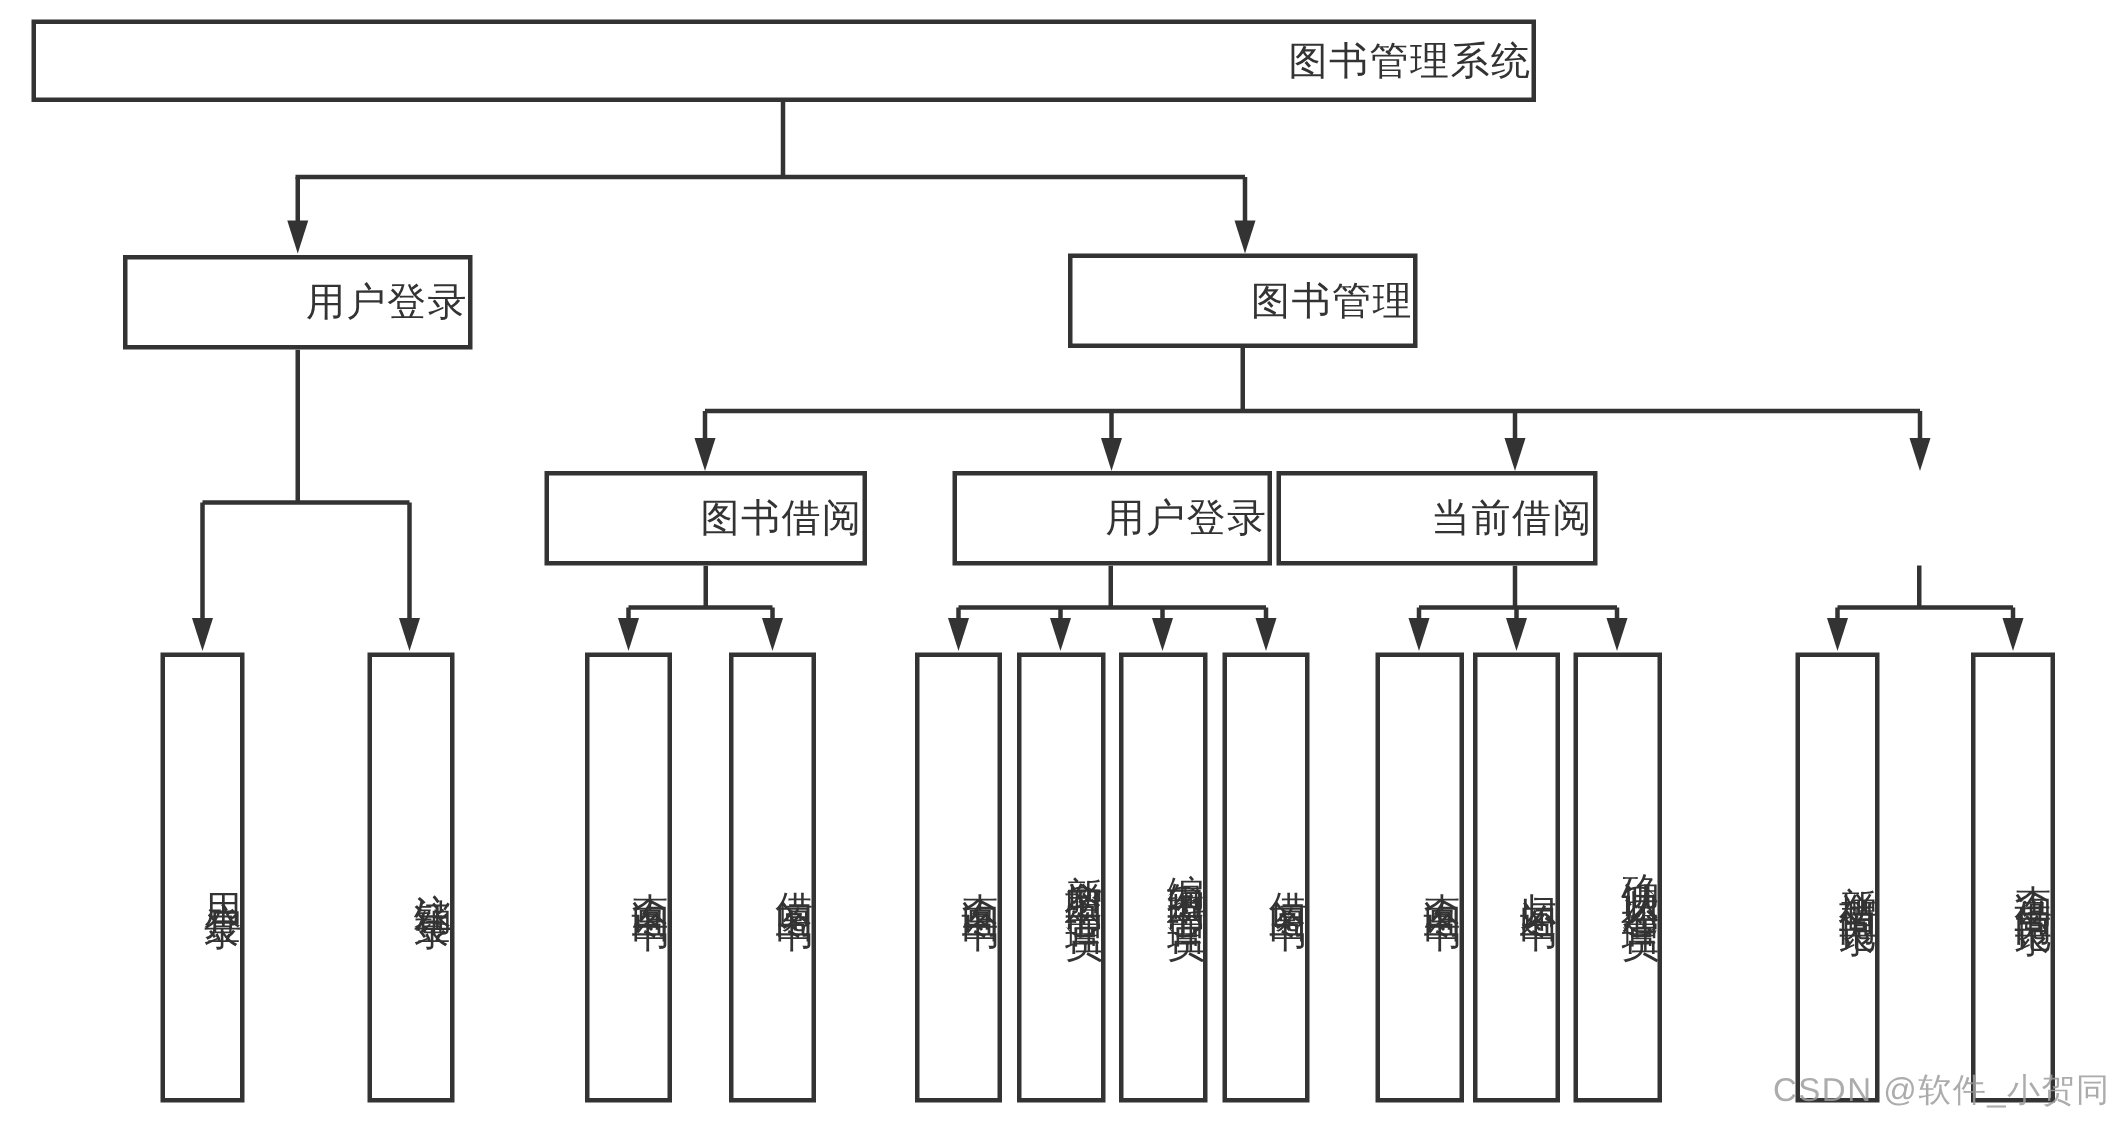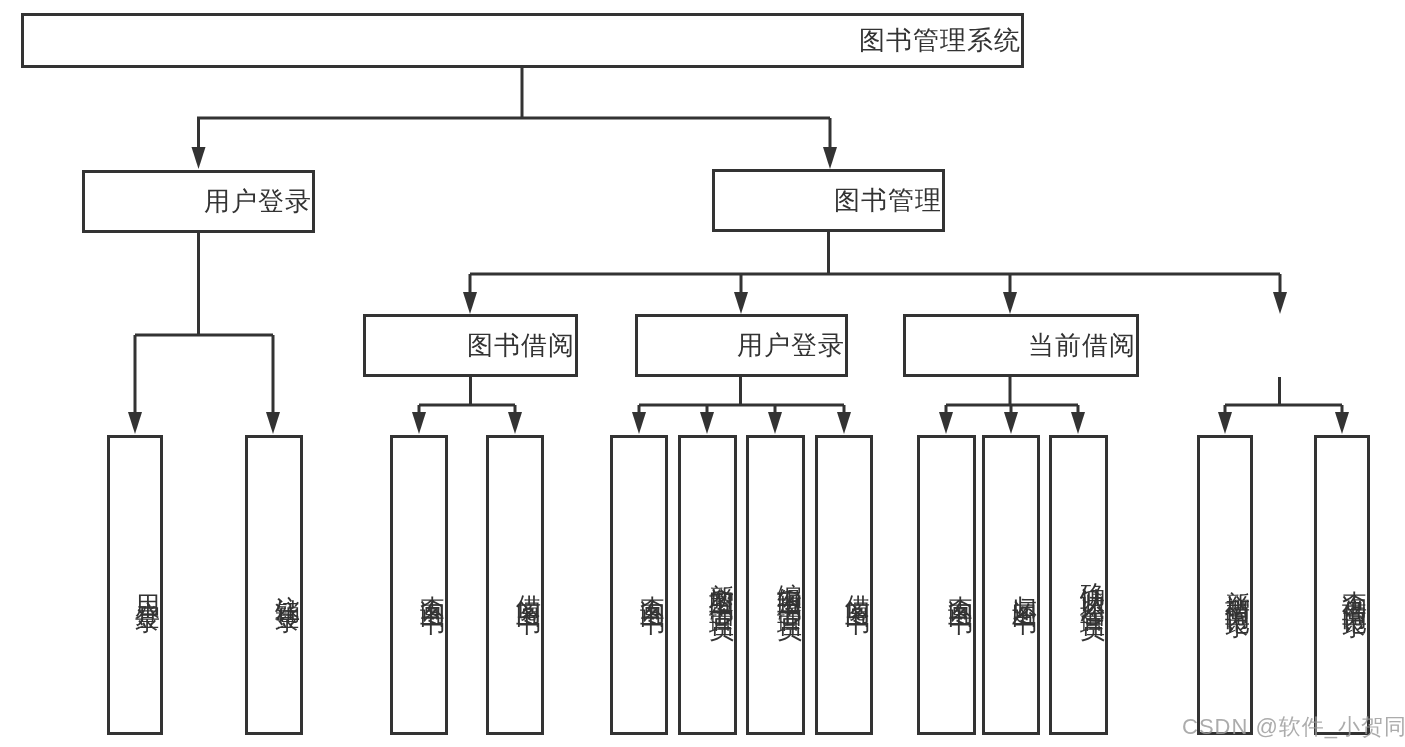--- a/index.html
+++ b/index.html
@@ -135,21 +135,21 @@
   <div class="node h-node" style="left:712px; top:169px; width:233px; height:63px;">
     <span>图书管理</span>
   </div>
 
   <div class="node h-node" style="left:363px; top:314px; width:215px; height:63px;">
     <span>图书借阅</span>
   </div>
   <div class="node h-node" style="left:635px; top:314px; width:213px; height:63px;">
     <span>用户登录</span>
   </div>
-  <div class="node h-node" style="left:903px; top:314px; width:236px; height:63px;">
+  <div class="node h-node" style="left:851px; top:314px; width:214px; height:63px;">
     <span>当前借阅</span>
   </div>
 
   <div class="node leaf" style="left:107px; width:56px;">
     <span class="vtext">用户登录</span>
   </div>
   <div class="node leaf" style="left:245px;">
     <span class="vtext">注销登录</span>
   </div>
 

